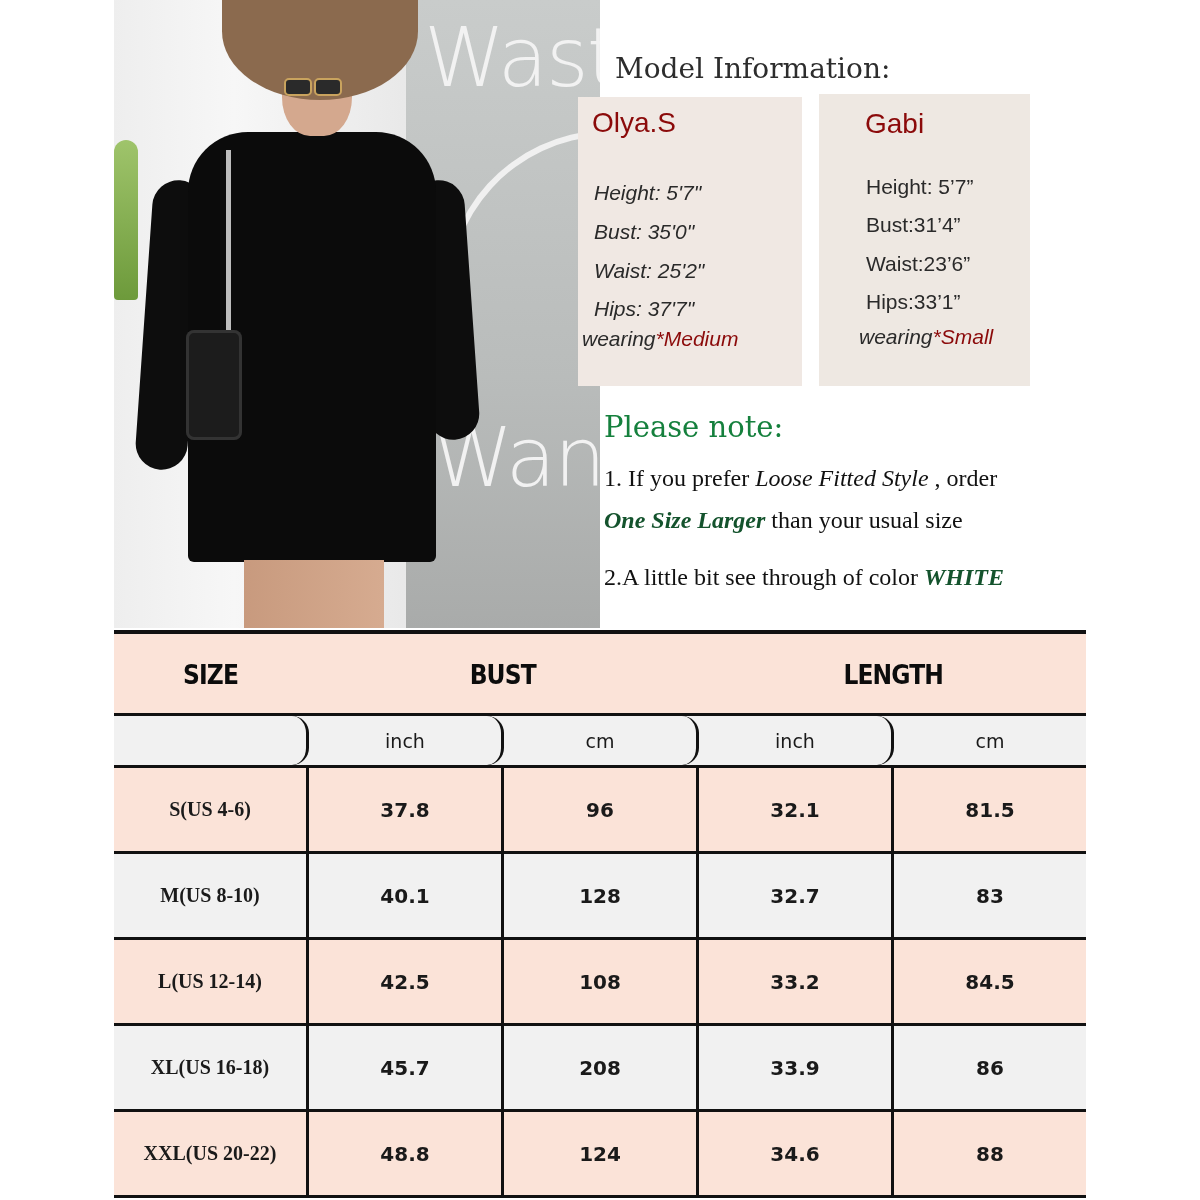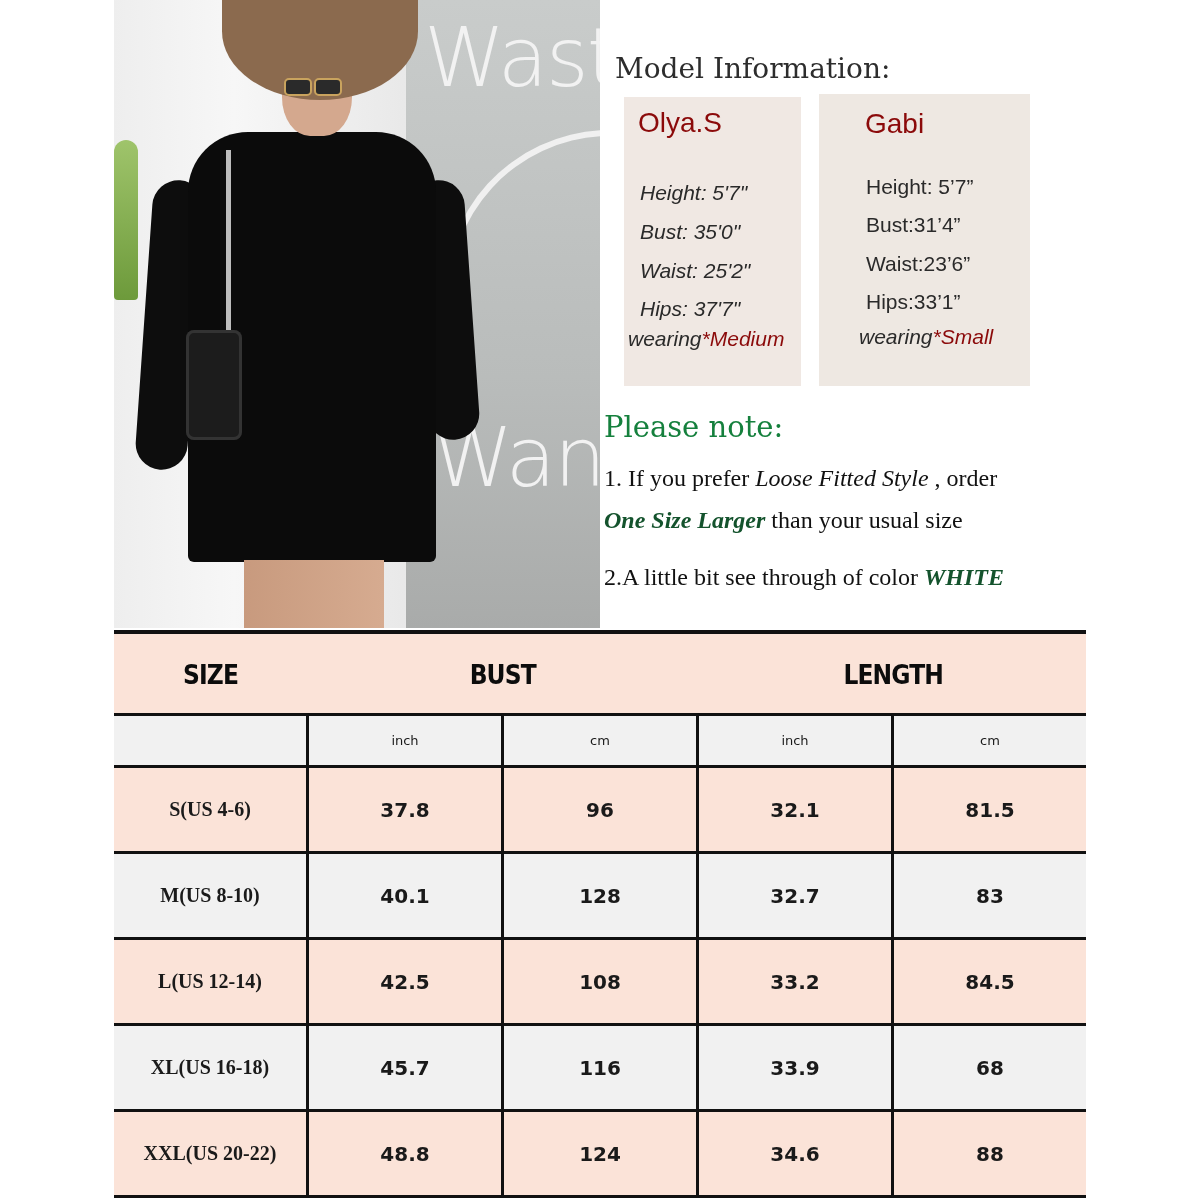--- a/index.html
+++ b/index.html
@@ -20,21 +20,21 @@
   .photo .dress{position:absolute;left:74px;top:132px;width:248px;height:430px;background:#0b0b0b;border-radius:60px 60px 6px 6px;}
   .photo .arm-l{position:absolute;left:30px;top:180px;width:52px;height:290px;background:#0d0d0d;border-radius:26px;transform:rotate(4deg);}
   .photo .arm-r{position:absolute;left:306px;top:180px;width:52px;height:260px;background:#0d0d0d;border-radius:26px;transform:rotate(-4deg);}
   .photo .bag{position:absolute;left:72px;top:330px;width:56px;height:110px;background:#1c1c1c;border-radius:8px;box-shadow:inset 0 0 0 3px #333;}
   .photo .strap{position:absolute;left:112px;top:150px;width:5px;height:185px;background:#bdbdbd;}
   .photo .legs{position:absolute;left:130px;top:560px;width:140px;height:68px;background:linear-gradient(90deg,#c89a7e,#d6ab90);}
 
   
   .mi-title{position:absolute;left:615px;top:52px;font-family:"DejaVu Serif",serif;font-size:28px;color:#2d2d2d;}
   .card{position:absolute;background:#f0e8e3;}
-  .card1{left:624px;top:97px;width:177px;height:289px;}
+  .card1{left:578px;top:97px;width:224px;height:289px;}
   .card2{left:819px;top:94px;width:211px;height:292px;background:#eee8e2;}
   .card .name{position:absolute;font-family:"Liberation Sans",sans-serif;font-size:28px;color:#8b0a0a;}
   .card1 .name{left:14px;top:10px;}
   .card2 .name{left:46px;top:14px;}
   .card .stat{position:absolute;font-size:21px;color:#2a2a2a;white-space:nowrap;}
   .card1 .stat{font-style:italic;left:16px;}
   .card2 .stat{left:47px;}
   .card .wear{position:absolute;font-style:italic;font-size:21px;color:#2a2a2a;white-space:nowrap;}
   .card .wear b{font-weight:normal;color:#8b0a0a;}
 
@@ -45,21 +45,21 @@
   .note .red{color:#14532d;font-weight:bold;font-style:italic;}
 
   
   .tbl{position:absolute;left:114px;top:630px;width:972px;}
   .hrow{position:absolute;left:0;top:0;width:972px;height:86px;background:#fbe3d8;border-top:4px solid #111;border-bottom:3px solid #111;box-sizing:border-box;}
   .hrow .h{position:absolute;top:26px;font-family:"DejaVu Sans",sans-serif;font-weight:bold;font-size:26px;color:#0c0c0c;letter-spacing:-1px;transform:scaleX(0.9);}
   .row{position:absolute;left:0;width:972px;display:flex;border-bottom:3px solid #111;box-sizing:border-box;}
   .cell{box-sizing:border-box;border-right:3px solid #111;display:flex;align-items:center;justify-content:center;font-family:"DejaVu Sans",sans-serif;font-weight:bold;font-size:20px;color:#1a1a1a;}
   .cell:last-child{border-right:none;}
   .c0{width:195px;font-family:Liberation Serif, serif;} .c1{width:195px;} .c2{width:195px;} .c3{width:195px;} .c4{width:192px;}
-  .sub .cell{font-weight:normal;font-size:13px;}
+  .sub .cell{font-weight:normal;font-size:19px;border-radius:17px;}
   .pink{background:#fbe3d8;}
   .grey{background:#f1f1f1;}
 </style>
 </head>
 <body>
 
 <div class="photo">
   <div class="wall"></div>
   <div class="plant"></div>
   <div class="window"></div>
@@ -143,23 +143,23 @@
     <div class="cell c0">L(US 12-14)</div>
     <div class="cell c1">42.5</div>
     <div class="cell c2">108</div>
     <div class="cell c3">33.2</div>
     <div class="cell c4">84.5</div>
   </div>
 
   <div class="row grey" style="top:396px;height:86px">
     <div class="cell c0">XL(US 16-18)</div>
     <div class="cell c1">45.7</div>
-    <div class="cell c2">116</div>
+    <div class="cell c2">208</div>
     <div class="cell c3">33.9</div>
-    <div class="cell c4">68</div>
+    <div class="cell c4">86</div>
   </div>
 
   <div class="row pink" style="top:482px;height:86px">
     <div class="cell c0">XXL(US 20-22)</div>
     <div class="cell c1">48.8</div>
     <div class="cell c2">124</div>
     <div class="cell c3">34.6</div>
     <div class="cell c4">88</div>
   </div>
 </div>

